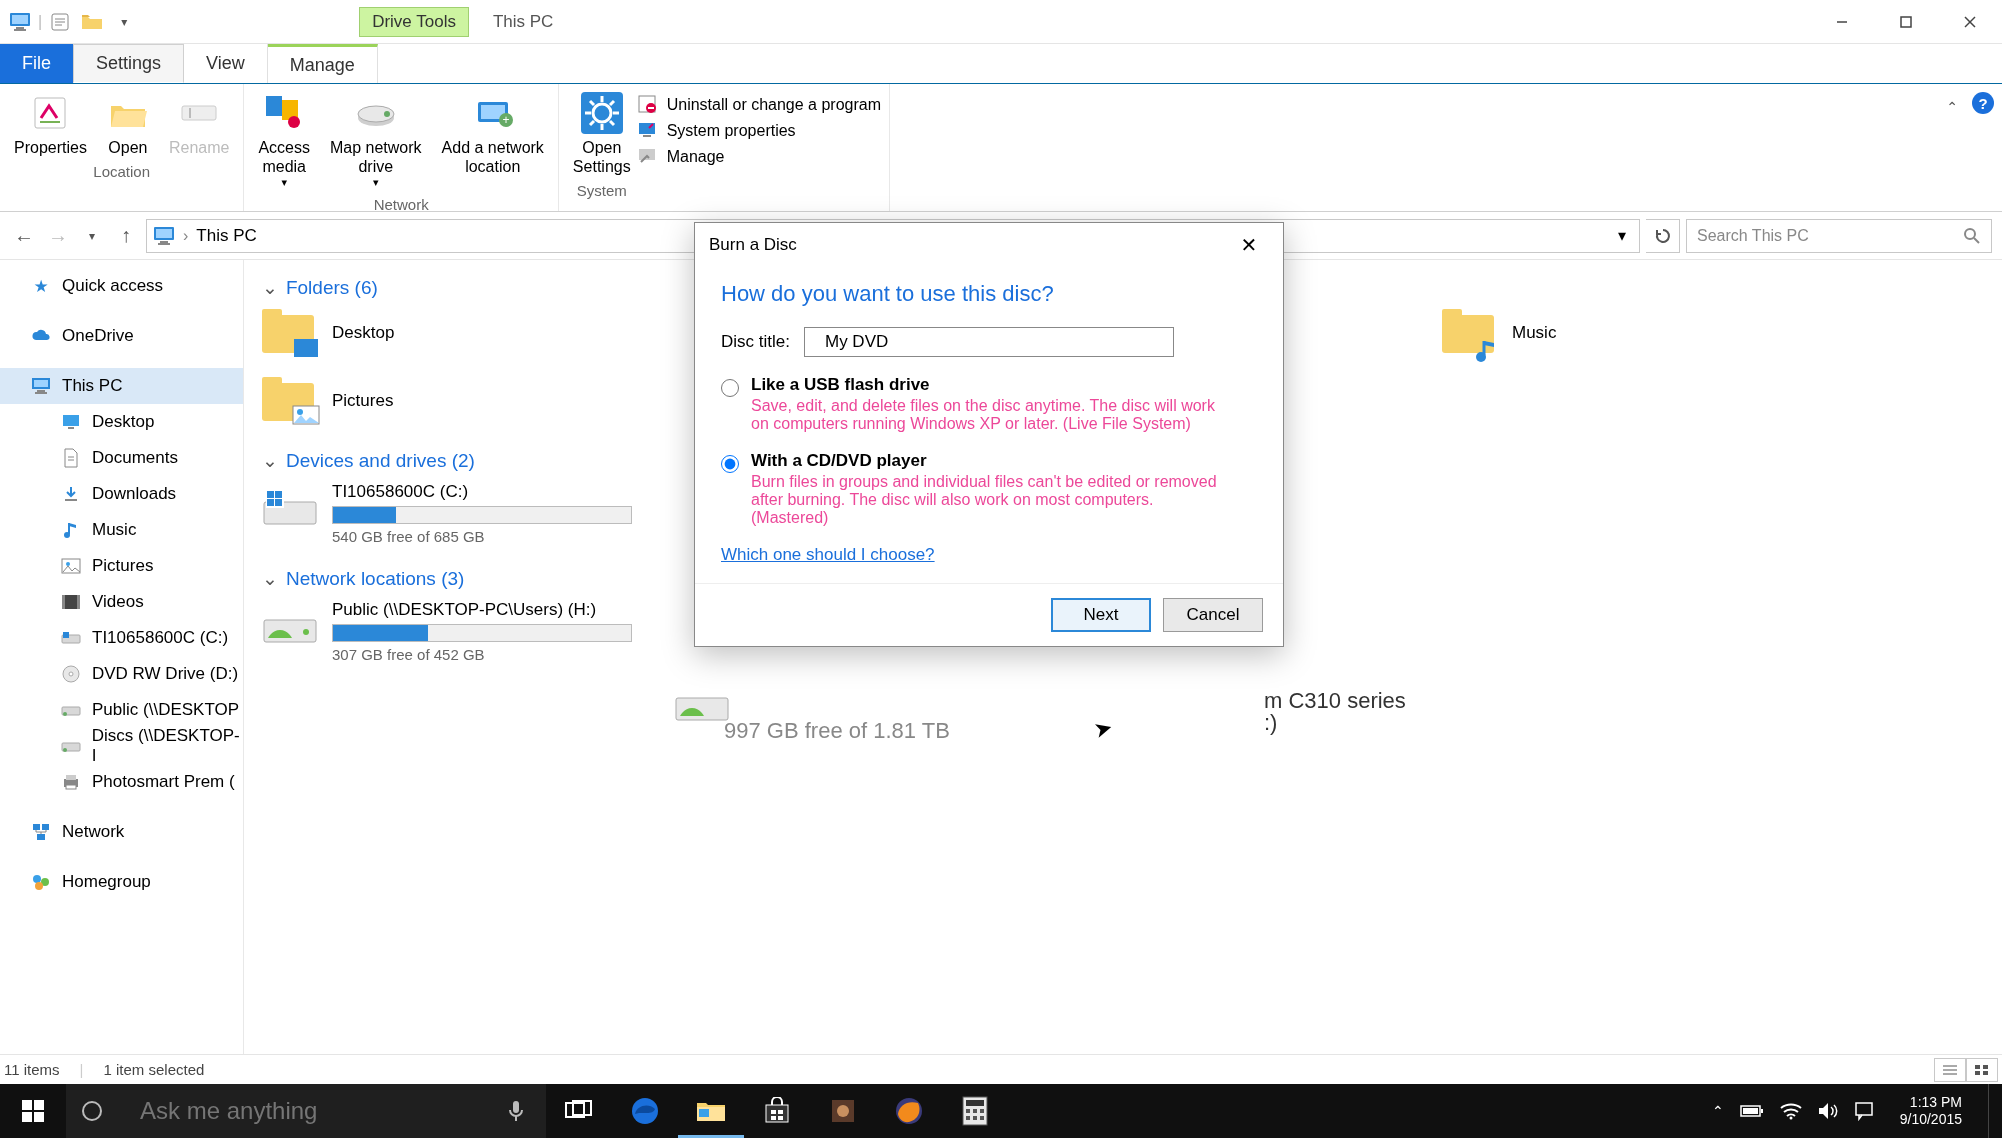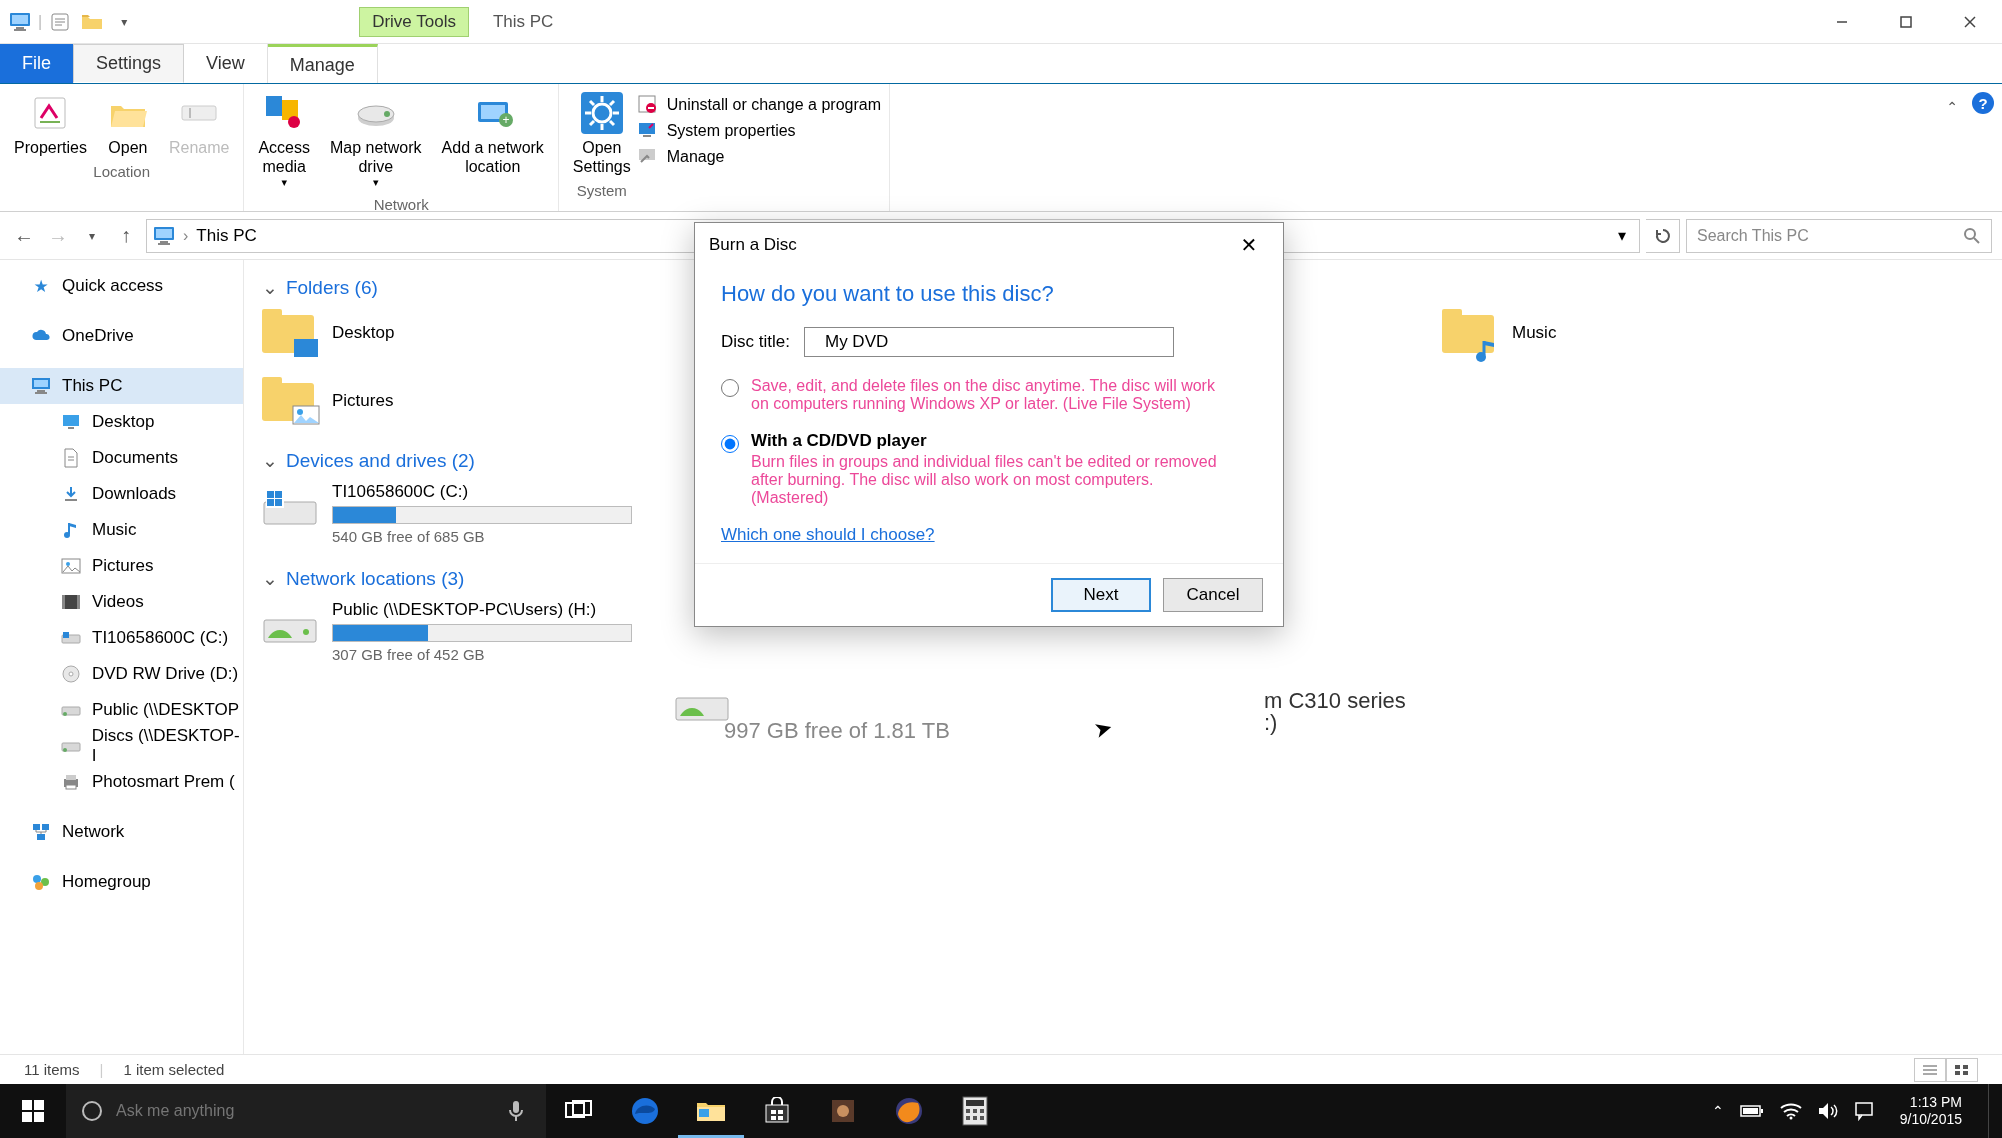--- a/index.html
+++ b/index.html
@@ -71,29 +71,29 @@
 
 .drive-item { display:flex; align-items:flex-start; gap:14px; width: 420px;}
 .drive-icon { width:56px;height:48px;display:flex;align-items:center;justify-content:center;}
 .drive-info { display:flex;flex-direction:column; gap:4px;}
 .drive-name { font-size:17px;}
 .drive-bar { width:300px;height:18px;border:1px solid #bcbcbc;background:#f0f0f0;position:relative;}
 .drive-fill { position:absolute;left:0;top:0;bottom:0;background:#2b88d8;}
 .drive-free { font-size:15px;color:#666;}
 
 
-.status-bar { height:30px; border-top:1px solid #e5e5e5; display:flex; align-items:center; padding:0 24px; font-size:15px; color:#444; gap:20px;}
+.status-bar { height:30px; border-top:1px solid #e5e5e5; display:flex; align-items:center; padding:0 4px; font-size:15px; color:#444; gap:20px;}
 .status-bar .view-toggles { margin-left:auto; display:flex;}
 .view-toggle { width:32px;height:24px;border:1px solid #c8c8c8; display:flex;align-items:center;justify-content:center;}
 
 
 .taskbar { height:54px; background:#101010; display:flex; align-items:center; color:#fff;}
 .task-btn { width:66px;height:54px;display:flex;align-items:center;justify-content:center;}
 .cortana { flex:0 0 480px; height:54px; display:flex;align-items:center; gap:12px; background:#1f1f1f; padding:0 14px;}
-.cortana input { flex:1; background:transparent;border:none;color:#bbb;font-size:16px;outline:none;}
+.cortana input { flex:1; background:transparent;border:none;color:#bbb;font-size:24px;outline:none;margin-left:24px;}
 .cortana .mic { width:24px;}
 .tray { margin-left:auto; display:flex;align-items:center; gap:16px; padding-right:6px;}
 .clock { text-align:right; font-size:14px; line-height:1.2; padding:0 10px;}
 
 
 .overlay-dialog { position:absolute; left:694px; top:222px; width:590px; background:#fff; border:1px solid #888; box-shadow: 0 8px 30px rgba(0,0,0,.25); z-index: 50;}
 .dlg-titlebar { height:44px; display:flex;align-items:center; padding:0 14px; font-size:17px;}
 .dlg-close { margin-left:auto; width:40px;height:40px;display:flex;align-items:center;justify-content:center;font-size:20px;}
 .dlg-body { padding: 14px 26px 18px;}
 .dlg-heading { font-size:22px; color:#1a6fdb; margin-bottom:20px;}
@@ -762,20 +762,21 @@
   </div>
   <div class="dlg-body">
     <div class="dlg-heading" data-interactable="false">How do you want to use this disc?</div>
     <div class="dlg-row">
       <label data-interactable="false">Disc title:</label>
       <input type="text" data-interactable="true" value="My DVD" style="">
     </div>
     <div class="radio-opt" data-interactable="true">
       <input type="radio" name="burnmode" data-interactable="true" style="">
       <div class="radio-text">
+        <div class="opt-title" data-interactable="false">Like a USB flash drive</div>
         <div class="opt-desc" data-interactable="false">Save, edit, and delete files on the disc anytime. The disc will work on computers running Windows XP or later. (Live File System)</div>
       </div>
     </div>
     <div class="radio-opt" data-interactable="true">
       <input type="radio" name="burnmode" checked="" data-interactable="true" style="">
       <div class="radio-text">
         <div class="opt-title" data-interactable="false">With a CD/DVD player</div>
         <div class="opt-desc" data-interactable="false">Burn files in groups and individual files can't be edited or removed after burning. The disc will also work on most computers. (Mastered)</div>
       </div>
     </div>

